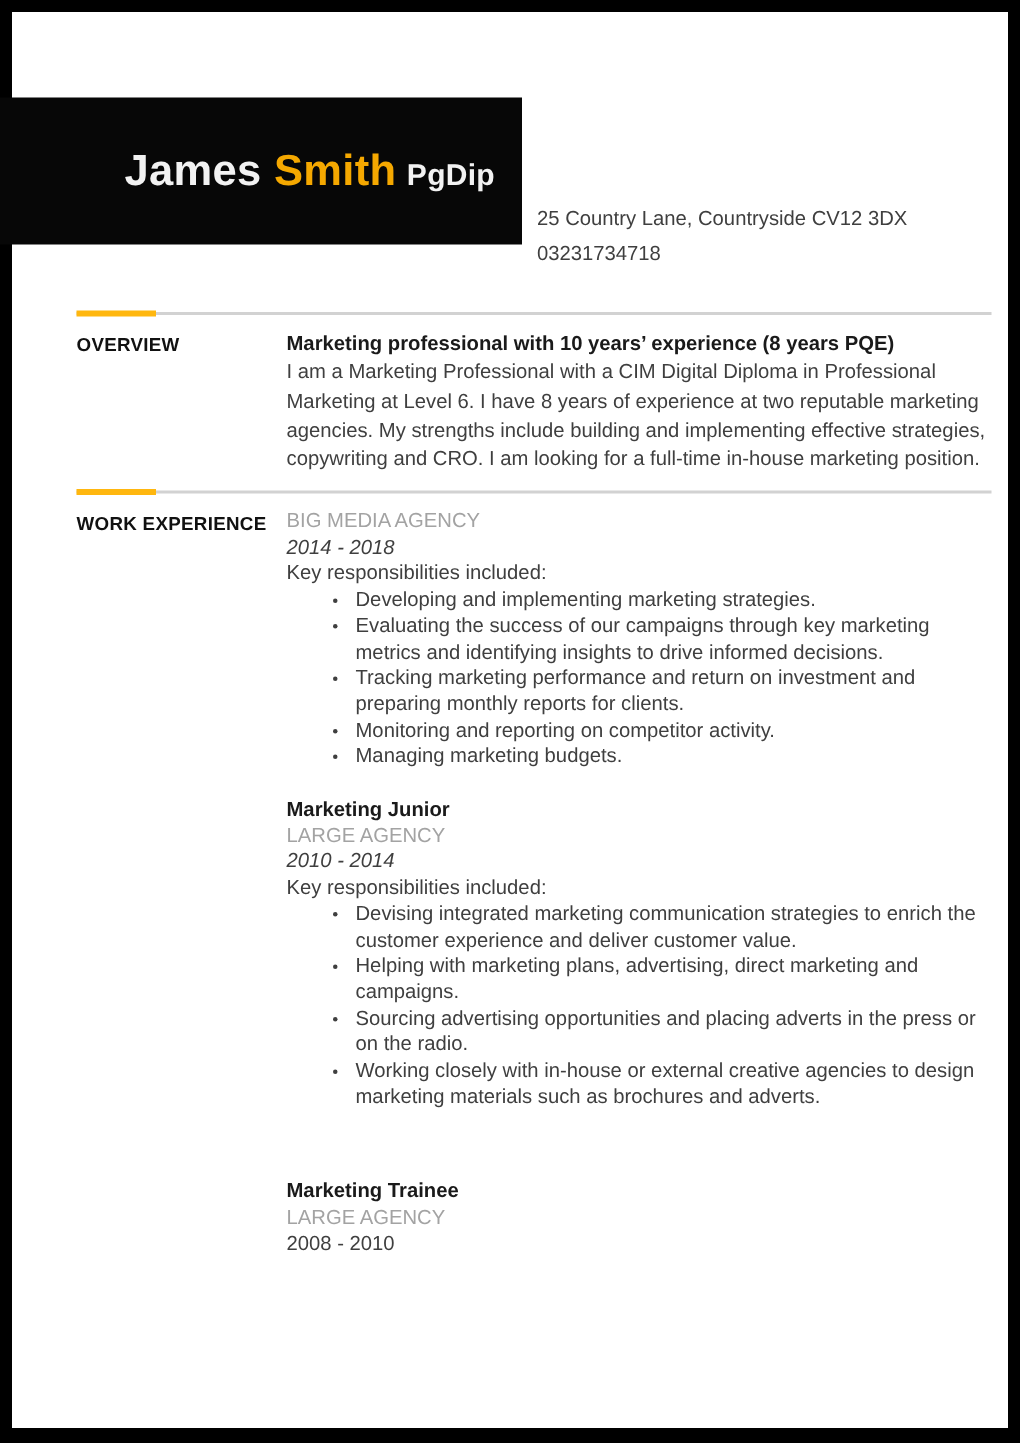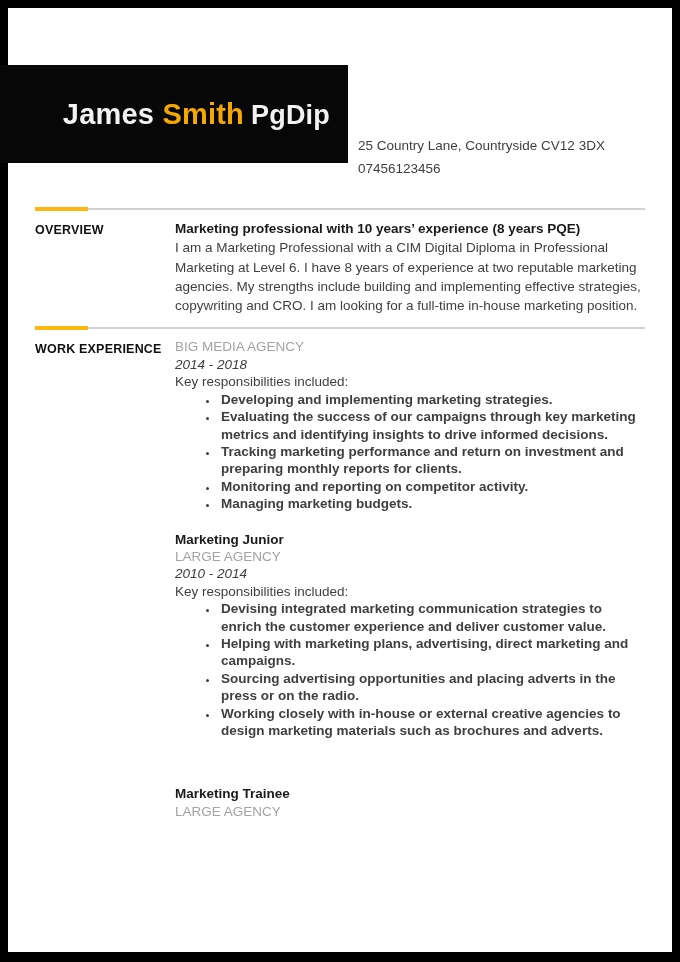--- a/index.html
+++ b/index.html
@@ -37,37 +37,37 @@
   }
   .name-line{
     color:#f2f2f2;
     font-size:29px;
     font-weight:700;
     white-space:nowrap;
     letter-spacing:0.2px;
   }
   .name-last{color:var(--name-accent);}
   .credential{
-    font-size:27px;
+    font-size:20px;
     font-weight:700;
     color:#f2f2f2;
     margin-left:7px;
   }
   .contact{
     position:absolute;
     left:350px;top:79px;
     font-size:13.5px;
     color:var(--body-text);
     line-height:23px;
     margin-top:47px;
   }
   
   .content{
     position:absolute;
-    left:27px;top:200px;
+    left:43px;top:200px;
     width:610px;
     color:var(--body-text);
     font-size:13.5px;
   }
   .sec-divider{
     height:2px;
     background:var(--divider);
     position:relative;
     margin-bottom:9px;
   }
@@ -103,39 +103,38 @@
   .job-title{font-weight:700;color:var(--heading);}
   .job-company{color:var(--muted);}
   .job-dates.italic{font-style:italic;}
   ul.job-bullets{
     margin:0;
     padding:0 0 0 44px;
   }
   ul.job-bullets li{
     line-height:17.4px;
     padding-left:2px;
-    font-weight:bold;
   }
   ul.job-bullets li::marker{font-size:11px;}
 </style>
 </head>
 <body>
 
 <div class="page">
 
   <div class="header-block">
     <div class="name-line">
       <span>James</span>
       <span class="name-last">Smith</span><span class="credential">PgDip</span>
     </div>
   </div>
 
   <div class="contact">
     <div>25 Country Lane, Countryside CV12 3DX</div>
-    <div>07456123456</div>
+    <div>03231734718</div>
   </div>
 
   <div class="content">
 
     <div class="overview-section">
       <div class="sec-divider">
         <div class="tick"></div>
       </div>
       <div class="sec-row">
         <div class="sec-label">OVERVIEW</div>
@@ -175,20 +174,21 @@
                 <li>Devising integrated marketing communication strategies to enrich the customer experience and deliver customer value.</li>
                 <li>Helping with marketing plans, advertising, direct marketing and campaigns.</li>
                 <li>Sourcing advertising opportunities and placing adverts in the press or on the radio.</li>
                 <li>Working closely with in-house or external creative agencies to design marketing materials such as brochures and adverts.</li>
               </ul>
   </div>
 
   <div class="job">
     <div class="job-title">Marketing Trainee</div>
     <div class="job-company">LARGE AGENCY</div>
+    <div class="job-dates">2008 - 2010</div>
 
   </div>
 </div>
       </div>
     </div>
 
   </div>
 </div>
 
 </body></html>

